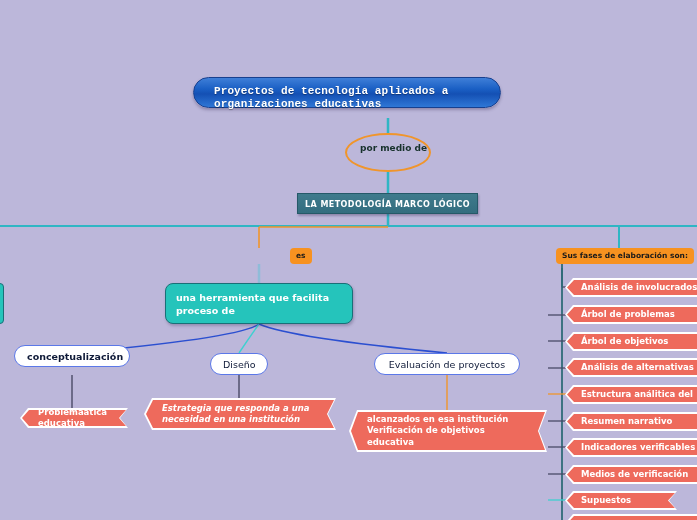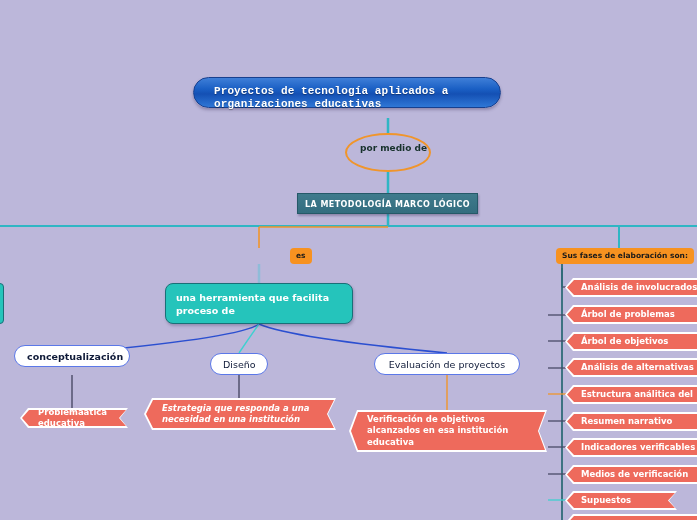--- a/index.html
+++ b/index.html
@@ -262,22 +262,22 @@
 
   <div class="hex-wrap hex-estr">
     <div class="hex-inner">
       <div>Estrategia que responda a una</div>
       <div>necesidad en una institución</div>
     </div>
   </div>
 
   <div class="hex-wrap hex-verif">
     <div class="hex-inner">
+      <div>alcanzados en esa institución</div>
       <div>Verificación de objetivos</div>
-      <div>alcanzados en esa institución</div>
       <div>educativa</div>
     </div>
   </div>
 
   <div class="hex-wrap rcol" style="top:278px">
     <div class="hex-inner">
       <span>Análisis de involucrados</span>
     </div>
   </div>
   <div class="hex-wrap rcol" style="top:305px">

